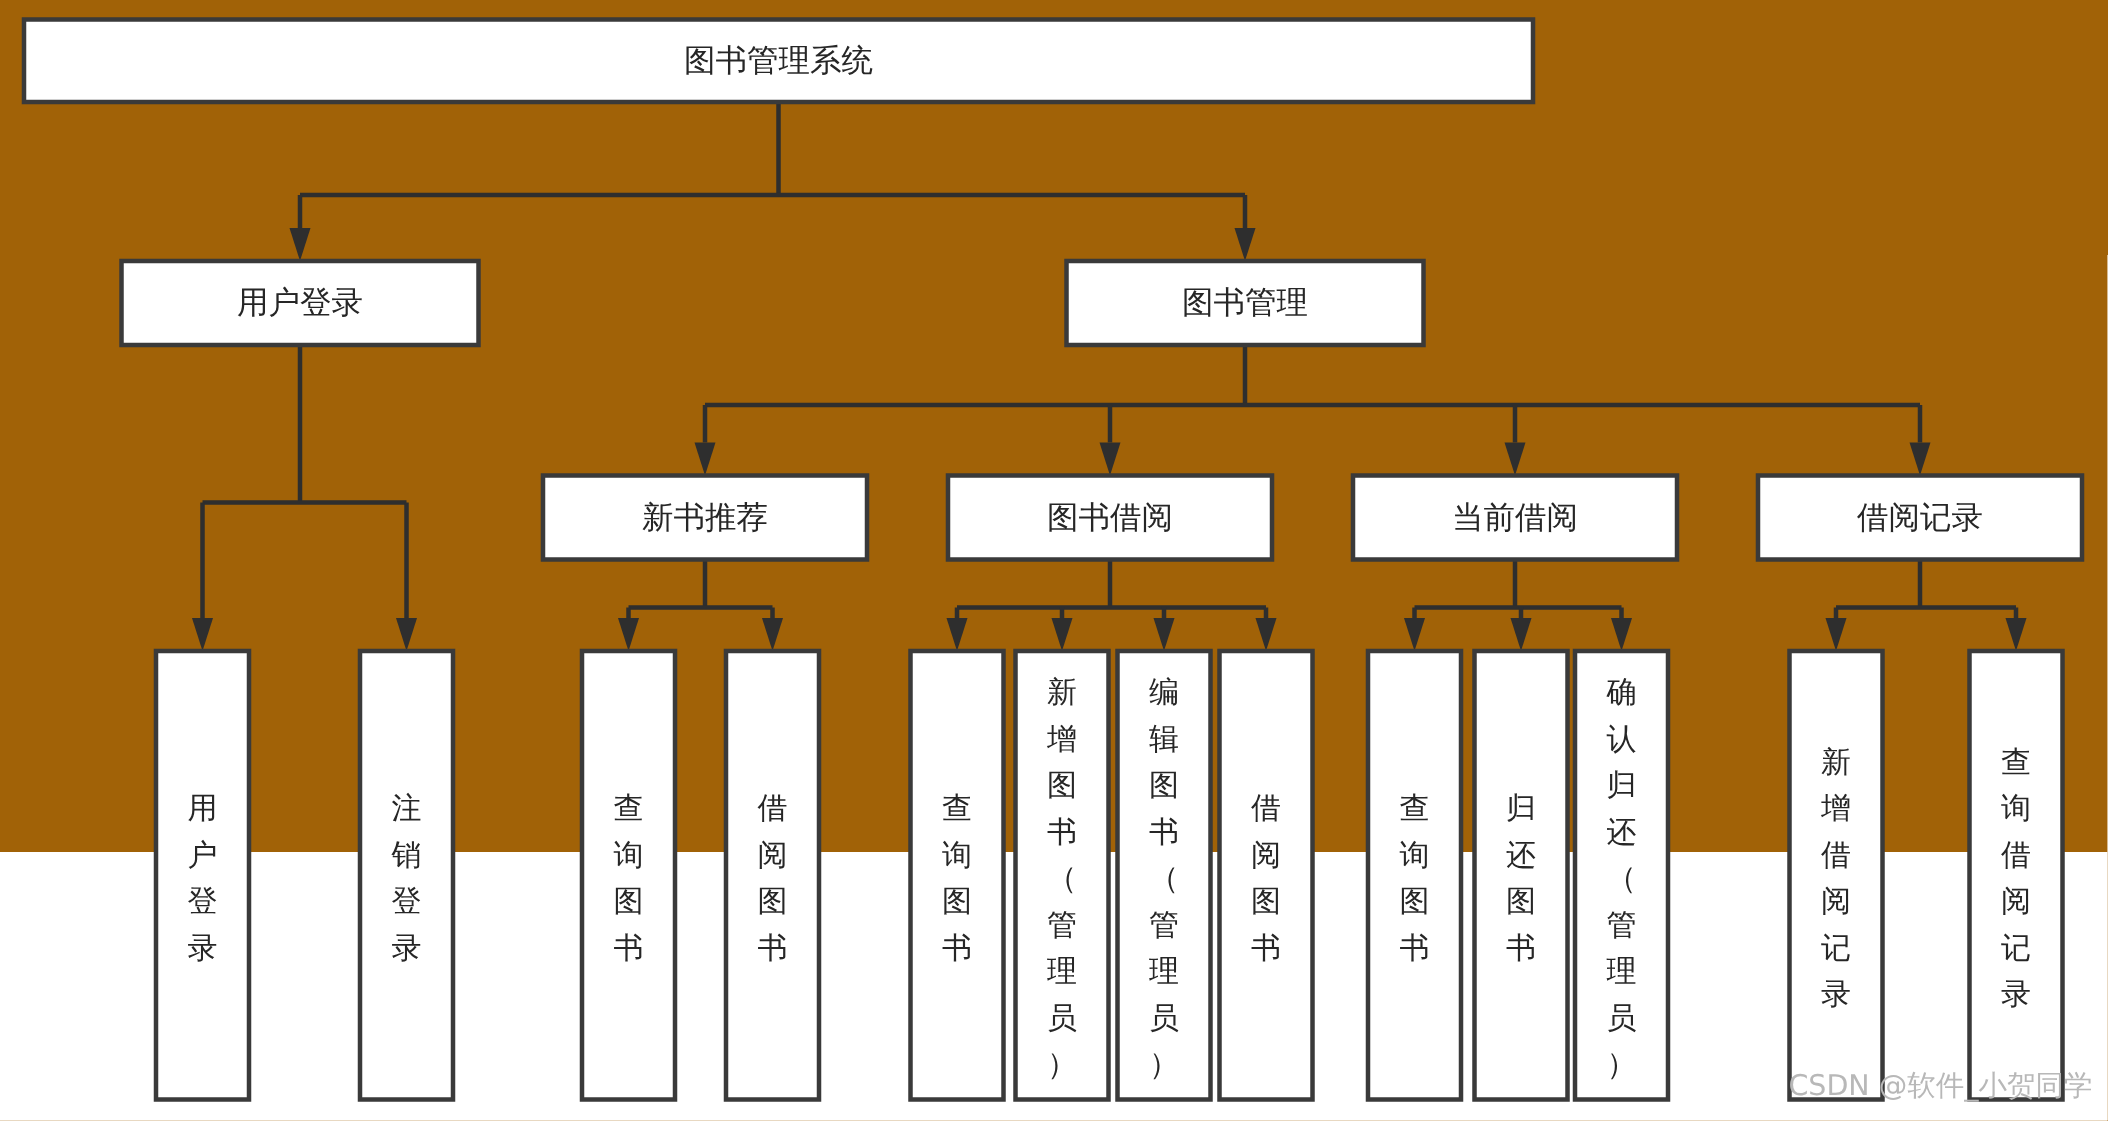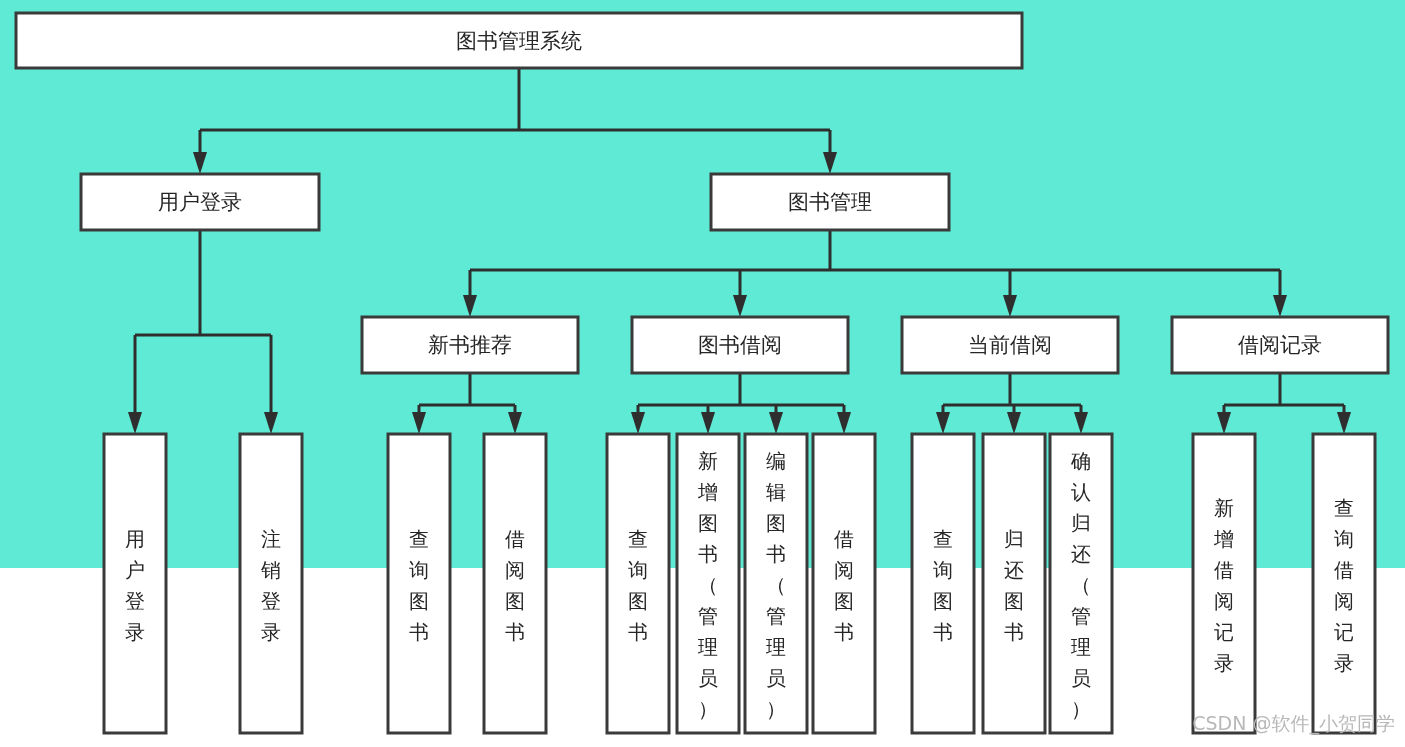--- a/index.html
+++ b/index.html
@@ -11,21 +11,21 @@
   body {
     width: 1405px;
     height: 747px;
     overflow: hidden;
     font-family: "DejaVu Sans", "Liberation Sans", sans-serif;
   }
   #diagram-root {
     position: relative;
     width: 1405px;
     height: 568px;
-    background: #5eead4;
+    background: #a16207;
   }
   svg#diagram-svg {
     display: block;
     width: 1405px;
     height: 747px;
   }
   .node-box {
     fill: #ffffff;
     stroke: #3a3a3a;
     stroke-width: 3;

